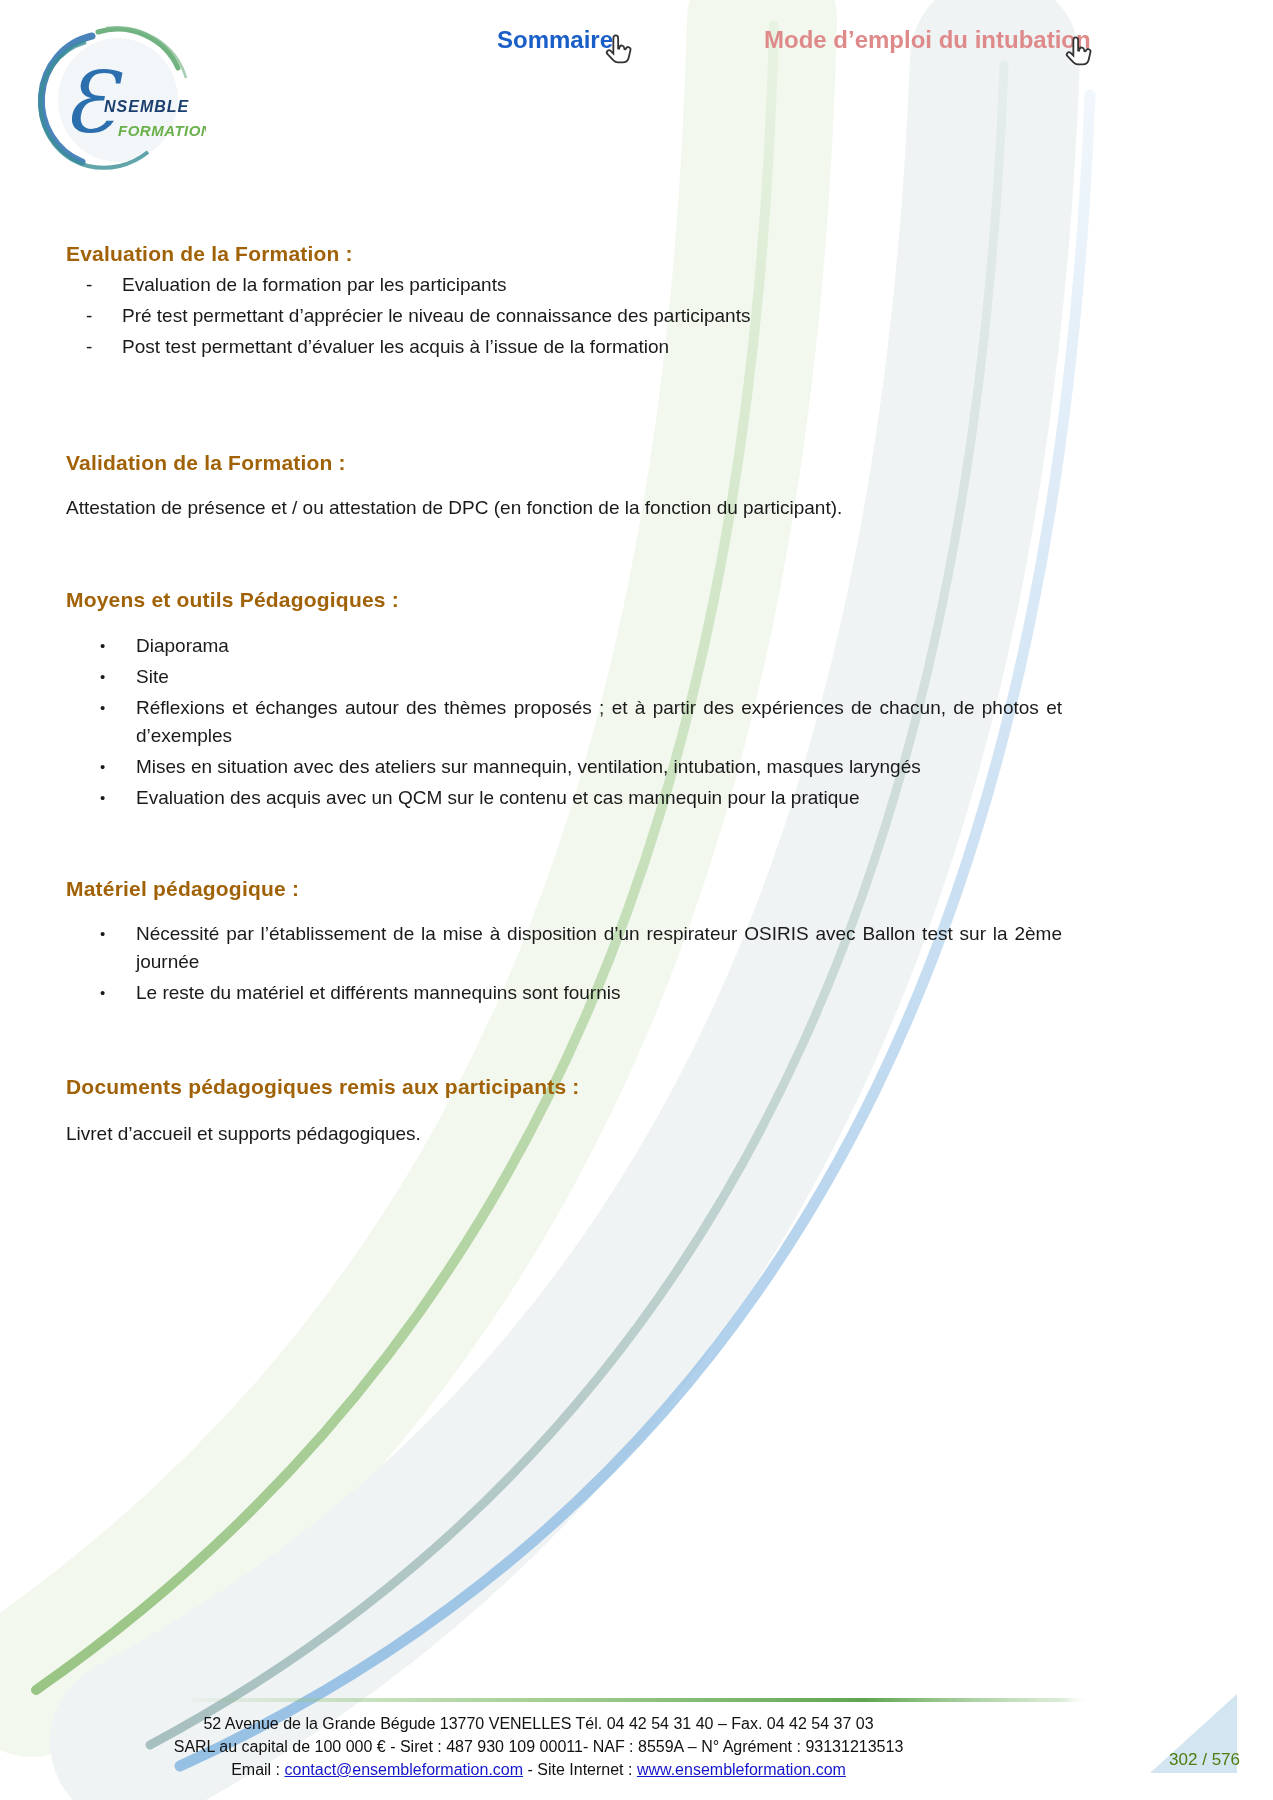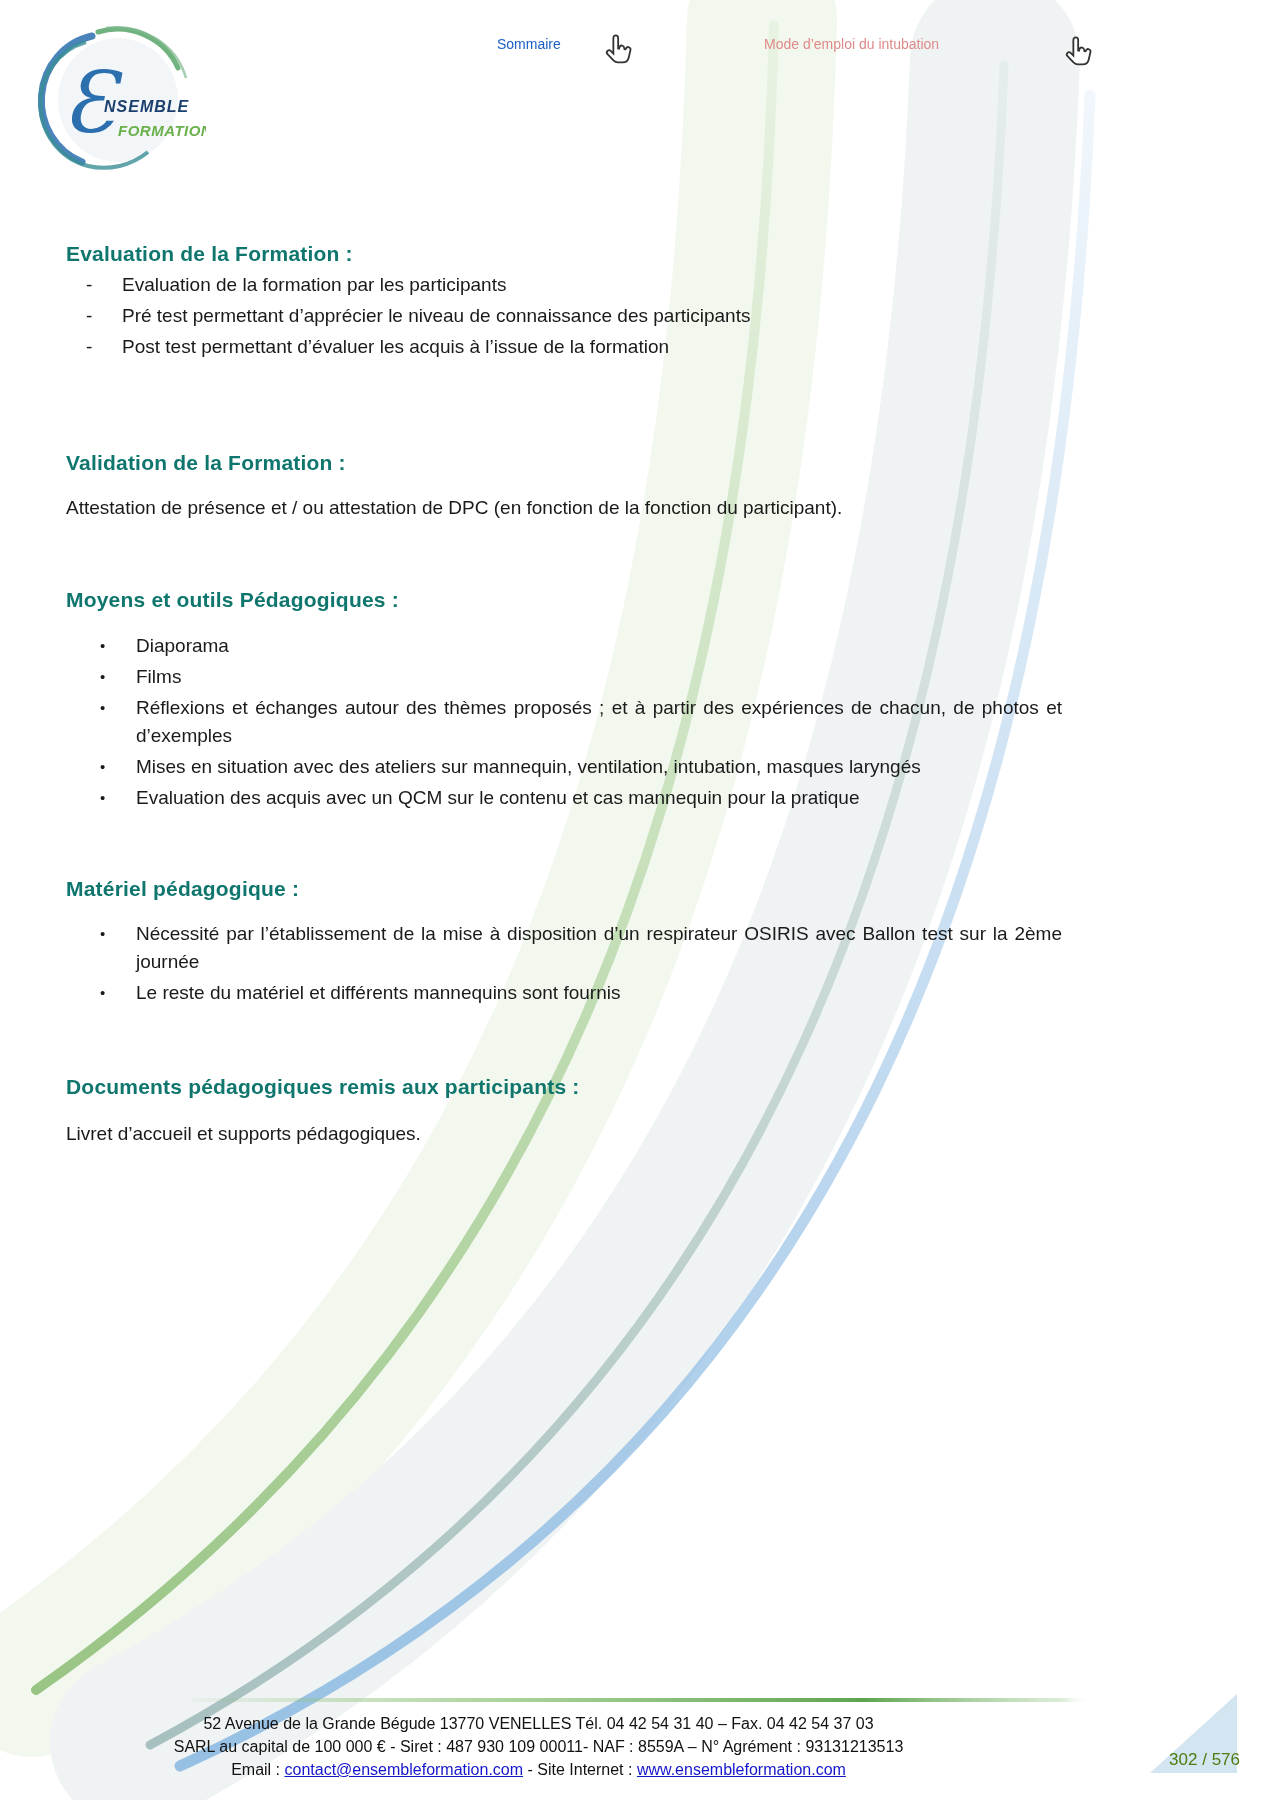--- a/index.html
+++ b/index.html
@@ -4,26 +4,26 @@
 <style>
   html,body{margin:0;padding:0;background:#888;}
   .page{
     position:relative;width:1273px;height:1800px;margin:0 auto;
     background:#ffffff;overflow:hidden;
     font-family:"Liberation Sans",sans-serif;color:#1a1a1a;
   }
   .bg{position:absolute;left:0;top:0;width:1273px;height:1800px;pointer-events:none;}
   
   .logo{position:absolute;left:26px;top:20px;width:180px;height:165px;}
-  .hdr-link{position:absolute;top:36px;font-size:14px;font-weight:400;cursor:pointer;white-space:nowrap;}
+  .hdr-link{position:absolute;top:26px;font-size:24px;font-weight:700;cursor:pointer;white-space:nowrap;}
   .hdr-link.sommaire{left:497px;color:#1a5fc8;}
   .hdr-link.catalogue{left:764px;color:#df8a8a;}
   .hand{position:absolute;width:36px;height:40px;}
   
-  .sec-title{position:absolute;left:66px;font-size:21px;font-weight:700;color:#0f766e;letter-spacing:.2px;white-space:nowrap;}
+  .sec-title{position:absolute;left:66px;font-size:21px;font-weight:700;color:#a16207;letter-spacing:.2px;white-space:nowrap;}
   .para{position:absolute;left:66px;font-size:19px;line-height:27px;width:1000px;}
   .list{position:absolute;font-size:19px;line-height:28px;}
   .list .li{display:flex;margin-bottom:3px;}
   .list .marker{flex:0 0 36px;text-align:left;}
   .dash-list .marker{flex:0 0 36px;padding-left:2px;}
   .bullet-list .marker{font-size:15px;line-height:28px;}
   .list .txt{flex:1 1 auto;}
   .just .txt{text-align:justify;}
   
   .footer{position:absolute;left:0;top:1712px;width:1077px;text-align:center;font-size:16px;line-height:23px;color:#111;}
@@ -113,21 +113,21 @@
   <div class="para" style="top:494px">Attestation de présence et / ou attestation de DPC (en fonction de la fonction du participant).</div>
 
   <div class="sec-title" style="top:588px">Moyens et outils Pédagogiques :</div>
   <div class="list bullet-list" style="left:100px;top:632px;width:962px">
     <div class="li">
       <span class="marker">•</span>
       <span class="txt">Diaporama</span>
     </div>
     <div class="li">
       <span class="marker">•</span>
-      <span class="txt">Films</span>
+      <span class="txt">Site</span>
     </div>
     <div class="li just">
       <span class="marker">•</span>
       <span class="txt">Réflexions et échanges autour des thèmes proposés ; et à partir des expériences de chacun, de photos et d’exemples</span>
     </div>
     <div class="li">
       <span class="marker">•</span>
       <span class="txt">Mises en situation avec des ateliers sur mannequin, ventilation, intubation, masques laryngés</span>
     </div>
     <div class="li">

